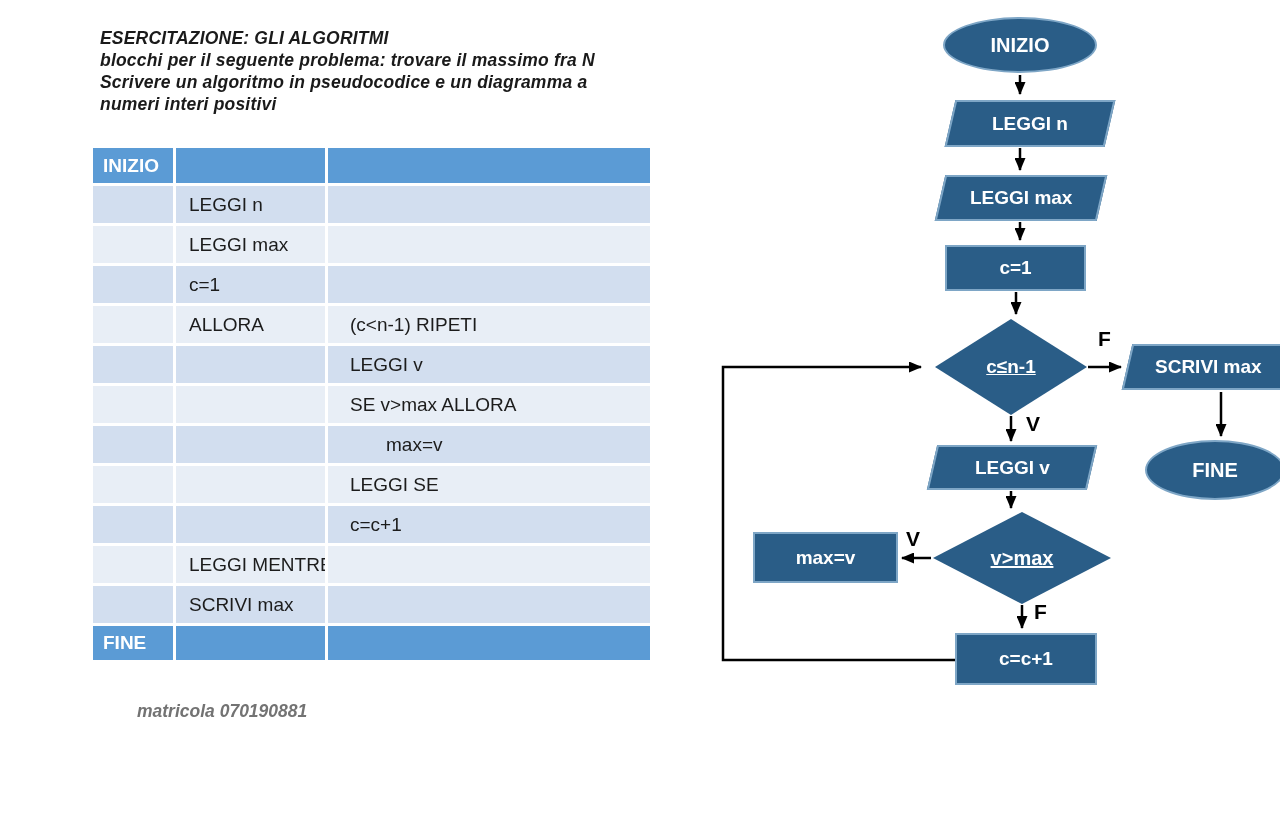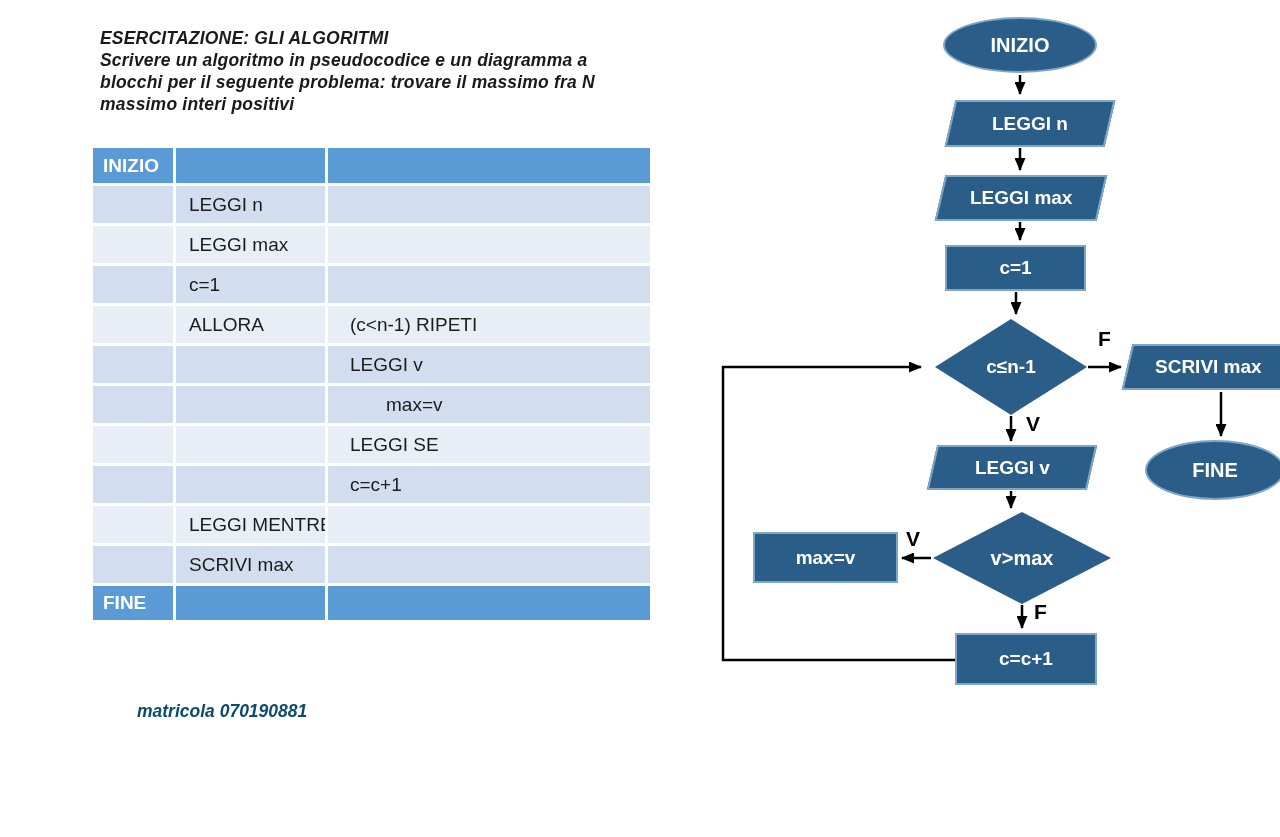--- a/index.html
+++ b/index.html
@@ -8,21 +8,21 @@
     overflow:hidden;font-family:"Liberation Sans","DejaVu Sans",sans-serif;
   }
   
   .title-block{
     position:absolute;left:100px;top:27px;width:540px;
     font-size:17.5px;font-weight:bold;font-style:italic;
     color:#1a1a1a;line-height:22px;letter-spacing:.2px;
   }
   .matricola{
     position:absolute;left:137px;top:701px;
-    font-size:17.5px;font-weight:bold;font-style:italic;color:#0c4a6e;
+    font-size:17.5px;font-weight:bold;font-style:italic;color:#737373;
   }
   
   .ptable{position:absolute;left:93px;top:148px;width:557px;display:flex;flex-direction:column;gap:3px;}
   .trow{display:grid;grid-template-columns:80px 149px 322px;gap:3px;height:37px;}
   .trow.header{height:35px;}
   .trow.footer{height:34px;}
   .tcell{display:flex;align-items:center;font-size:19px;color:#1c1c1c;overflow:hidden;white-space:nowrap;}
   .trow.header .tcell,.trow.footer .tcell{background:#5B9BD5;color:#ffffff;font-weight:bold;}
   .trow.band-a .tcell{background:#D2DEEF;}
   .trow.band-b .tcell{background:#E8EEF6;}
@@ -33,21 +33,21 @@
   
   .node{
     position:absolute;display:flex;align-items:center;justify-content:center;
     background:#2A5D87;color:#ffffff;font-weight:bold;font-size:19px;
     box-sizing:border-box;text-align:center;
   }
   .terminator{border-radius:50%;border:2px solid #7EA6C6;}
   .process{border:2px solid #7EA6C6;}
   .io{transform:skewX(-13deg);border:2px solid #7EA6C6;}
   .io .unskew{transform:skewX(13deg);}
-  .decision{clip-path:polygon(50% 0,100% 50%,50% 100%,0 50%);}
+  .decision{clip-path:polygon(50% 0,100% 50%,50% 100%,0 50%);text-decoration:underline;}
   #node-inizio{left:943px;top:17px;width:154px;height:56px;font-size:20px;}
   #node-leggi-n{left:950px;top:100px;width:160px;height:47px;}
   #node-leggi-max{left:940px;top:175px;width:162px;height:46px;}
   #node-c1{left:945px;top:245px;width:141px;height:46px;}
   #node-cond-c{left:935px;top:319px;width:152px;height:96px;}
   #node-scrivi-max{left:1127px;top:344px;width:162px;height:46px;}
   #node-fine{left:1145px;top:440px;width:140px;height:60px;font-size:20px;}
   #node-leggi-v{left:932px;top:445px;width:160px;height:45px;}
   #node-cond-v{left:933px;top:512px;width:178px;height:92px;font-size:20px;}
   #node-max-v{left:753px;top:532px;width:145px;height:51px;}
@@ -61,23 +61,23 @@
   
   #arrows{position:absolute;left:0;top:0;pointer-events:none;}
 </style>
 </head>
 <body>
 
 <div id="canvas">
 
   <div class="title-block">
     <div>ESERCITAZIONE: GLI ALGORITMI</div>
+    <div>blocchi per il seguente problema: trovare il massimo fra N</div>
     <div>Scrivere un algoritmo in pseudocodice e un diagramma a</div>
-    <div>blocchi per il seguente problema: trovare il massimo fra N</div>
-    <div>massimo interi positivi</div>
+    <div>numeri interi positivi</div>
   </div>
 
   <div class="ptable">
       <div class="trow header">
         <div class="tcell c1">INIZIO</div>
         <div class="tcell c2"></div>
         <div class="tcell c3"></div>
       </div>
       <div class="trow band-a">
         <div class="tcell c1"></div>
@@ -96,20 +96,25 @@
       </div>
       <div class="trow band-b">
         <div class="tcell c1"></div>
         <div class="tcell c2">ALLORA</div>
         <div class="tcell c3">(c&lt;n-1) RIPETI</div>
       </div>
       <div class="trow band-a">
         <div class="tcell c1"></div>
         <div class="tcell c2"></div>
         <div class="tcell c3">LEGGI v</div>
+      </div>
+      <div class="trow band-b">
+        <div class="tcell c1"></div>
+        <div class="tcell c2"></div>
+        <div class="tcell c3">SE v&gt;max ALLORA</div>
       </div>
       <div class="trow band-a">
         <div class="tcell c1"></div>
         <div class="tcell c2"></div>
         <div class="tcell c3 indent">max=v</div>
       </div>
       <div class="trow band-b">
         <div class="tcell c1"></div>
         <div class="tcell c2"></div>
         <div class="tcell c3">LEGGI SE</div>

